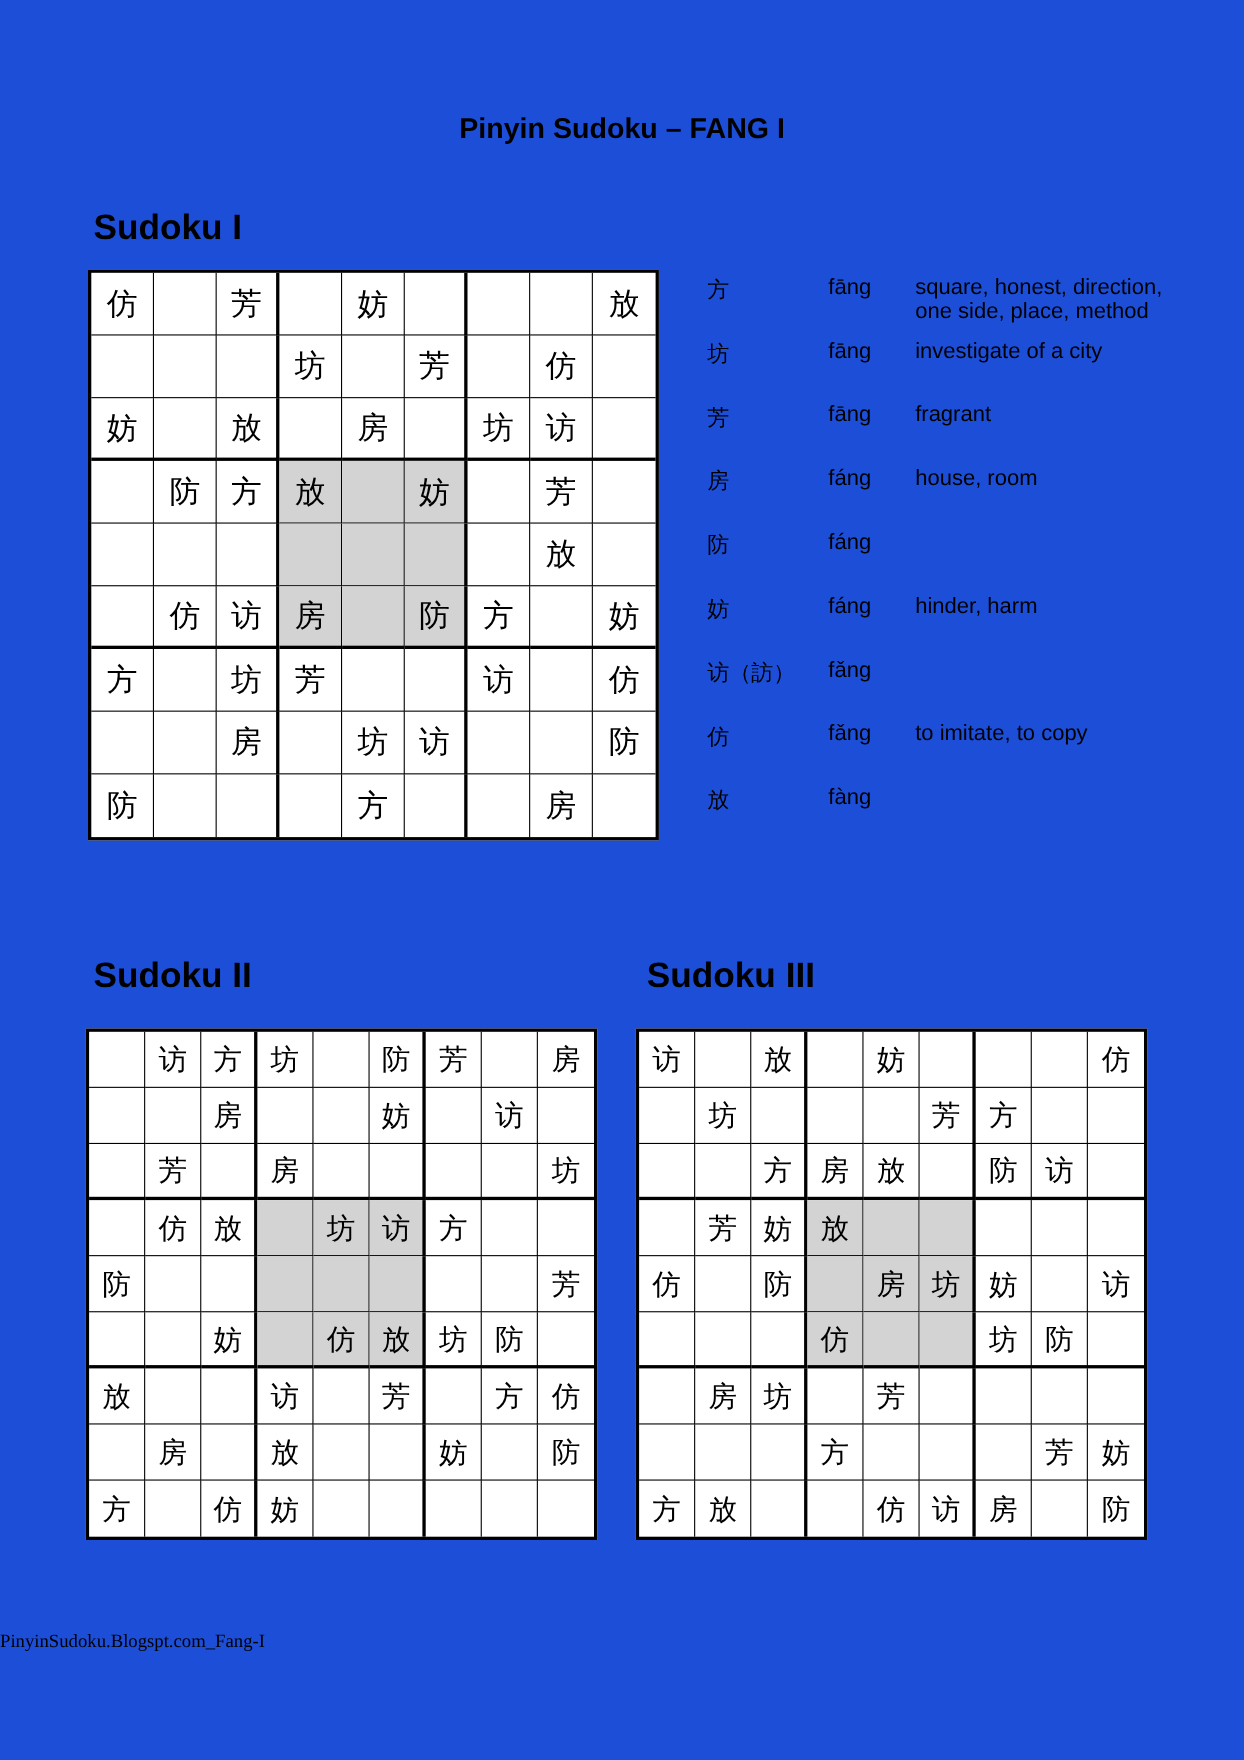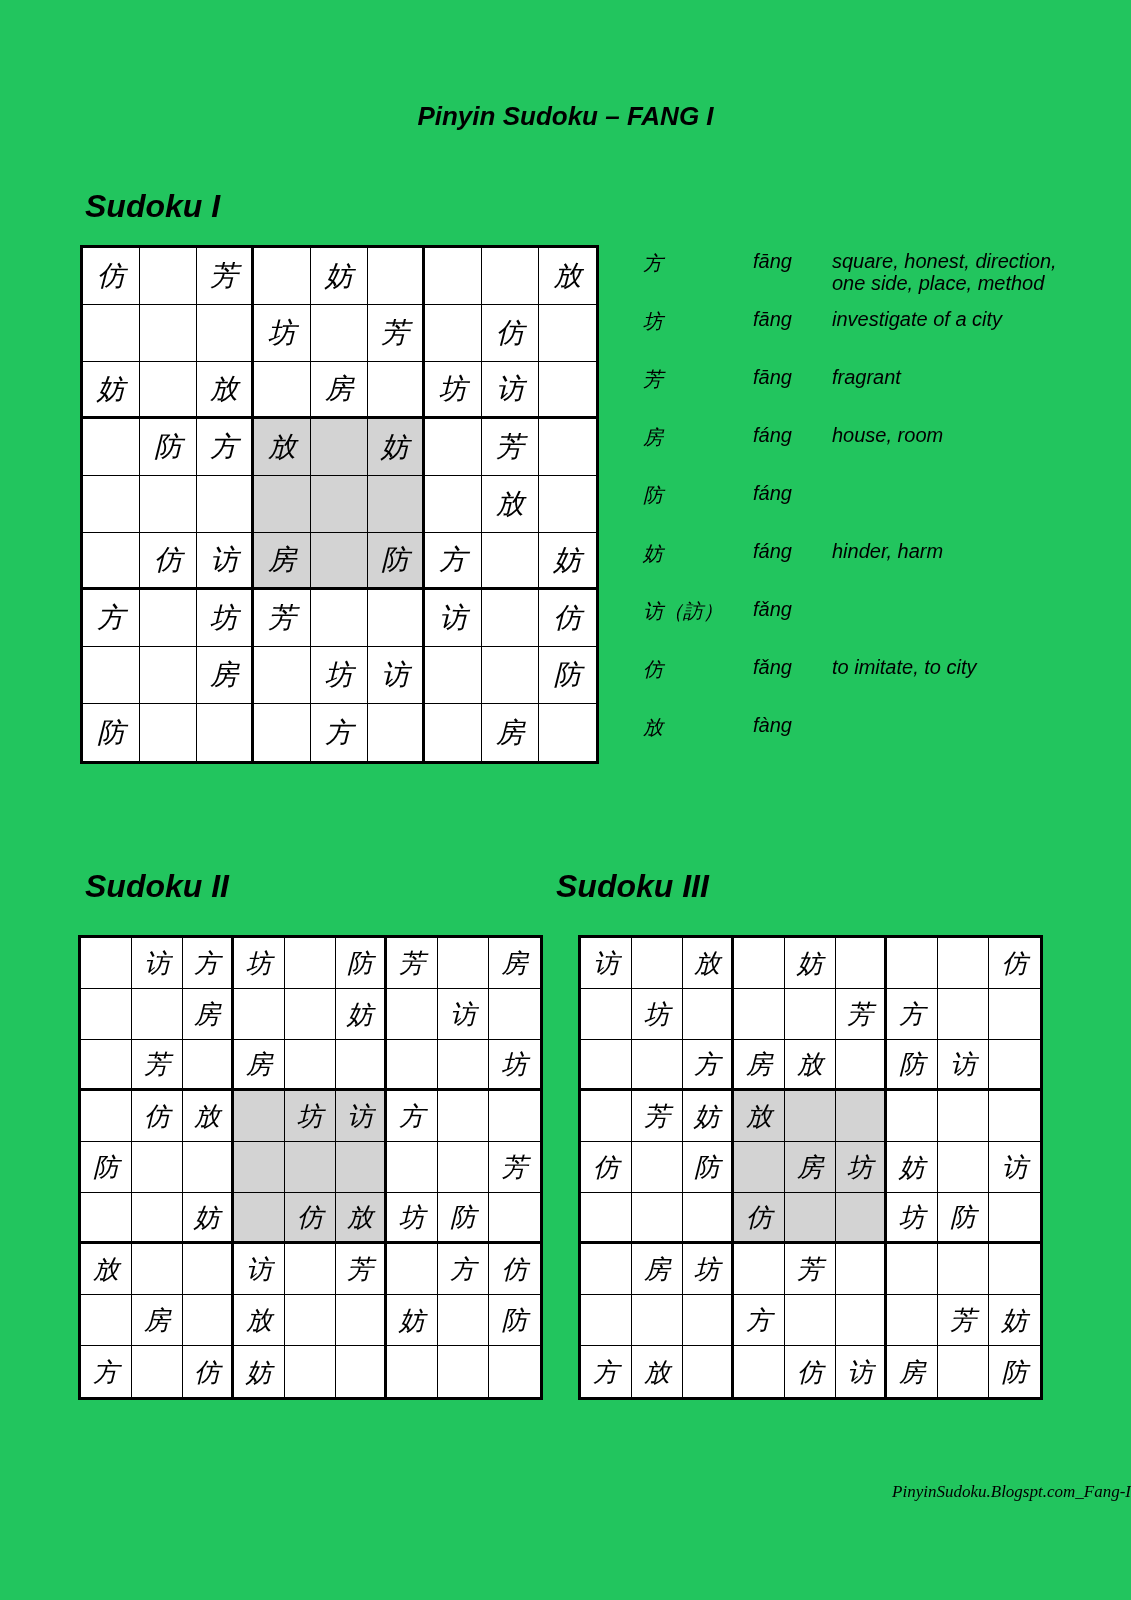--- a/index.html
+++ b/index.html
@@ -1,29 +1,28 @@
 <!DOCTYPE html>
 <html><head>
 <meta charset="utf-8">
 <style>
   html, body { margin:0; padding:0; background:#ffffff; }
   .page {
-    position:relative; width:1131px; height:1600px; background:#22c55e;
+    position:relative; width:1131px; height:1600px; background:#1d4ed8;
     font-family:"Liberation Sans", sans-serif; color:#000;
     overflow:hidden;
-    font-style:italic;
   }
   .title {
     position:absolute; top:101px; left:0; width:100%;
     text-align:center; font-size:26px; font-weight:bold; margin:0;
   }
   .heading { position:absolute; font-size:32px; font-weight:bold; }
   #h1 { left:85px; top:188px; }
   #h2 { left:85px; top:868px; }
-  #h3 { left:556px; top:868px; }
+  #h3 { left:588px; top:868px; }
 
   .grid {
     position:absolute; display:grid; border:3px solid #000; background:#fff;
   }
   .grid .cell {
     display:flex; align-items:center; justify-content:center;
     border-right:1px solid #000; border-bottom:1px solid #000;
     box-sizing:border-box; line-height:1;
   }
   .cell.tr { border-right-width:3px; }
@@ -37,21 +36,21 @@
   #grid2 { left:578px; top:935px; grid-template-columns:repeat(9,51px); grid-auto-rows:51px; font-size:26px; }
 
   #legend { position:absolute; left:643px; top:250px; width:470px; }
   .lrow { display:flex; height:58px; align-items:flex-start; font-size:20px; }
   .lchar { width:110px; flex:none; }
   .lpin  { width:79px;  flex:none; }
   .lmean { width:262px; flex:none; line-height:22px; }
 
   .footer {
     position:absolute; top:1482px; left:0; width:100%;
-    text-align:right; font-family:"Liberation Serif", serif; font-size:17px;
+    text-align:left; font-family:"Liberation Serif", serif; font-size:17px;
   }
 </style>
 </head>
 <body>
 
 <div class="page">
 
   <h1 class="title">Pinyin Sudoku – FANG I</h1>
 
   <div class="heading" id="h1">Sudoku I</div>
@@ -169,21 +168,21 @@
         <div class="lpin">fáng</div>
         <div class="lmean">hinder, harm</div>
       </div>
       <div class="lrow">
         <div class="lchar">访（訪）</div>
         <div class="lpin">fǎng</div>
       </div>
       <div class="lrow">
         <div class="lchar">仿</div>
         <div class="lpin">fǎng</div>
-        <div class="lmean">to imitate, to city</div>
+        <div class="lmean">to imitate, to copy</div>
       </div>
       <div class="lrow">
         <div class="lchar">放</div>
         <div class="lpin">fàng</div>
       </div>
     </div>
 
   <div class="heading" id="h2">Sudoku II</div>
   <div class="grid" id="grid1">
       <div class="cell"></div>

